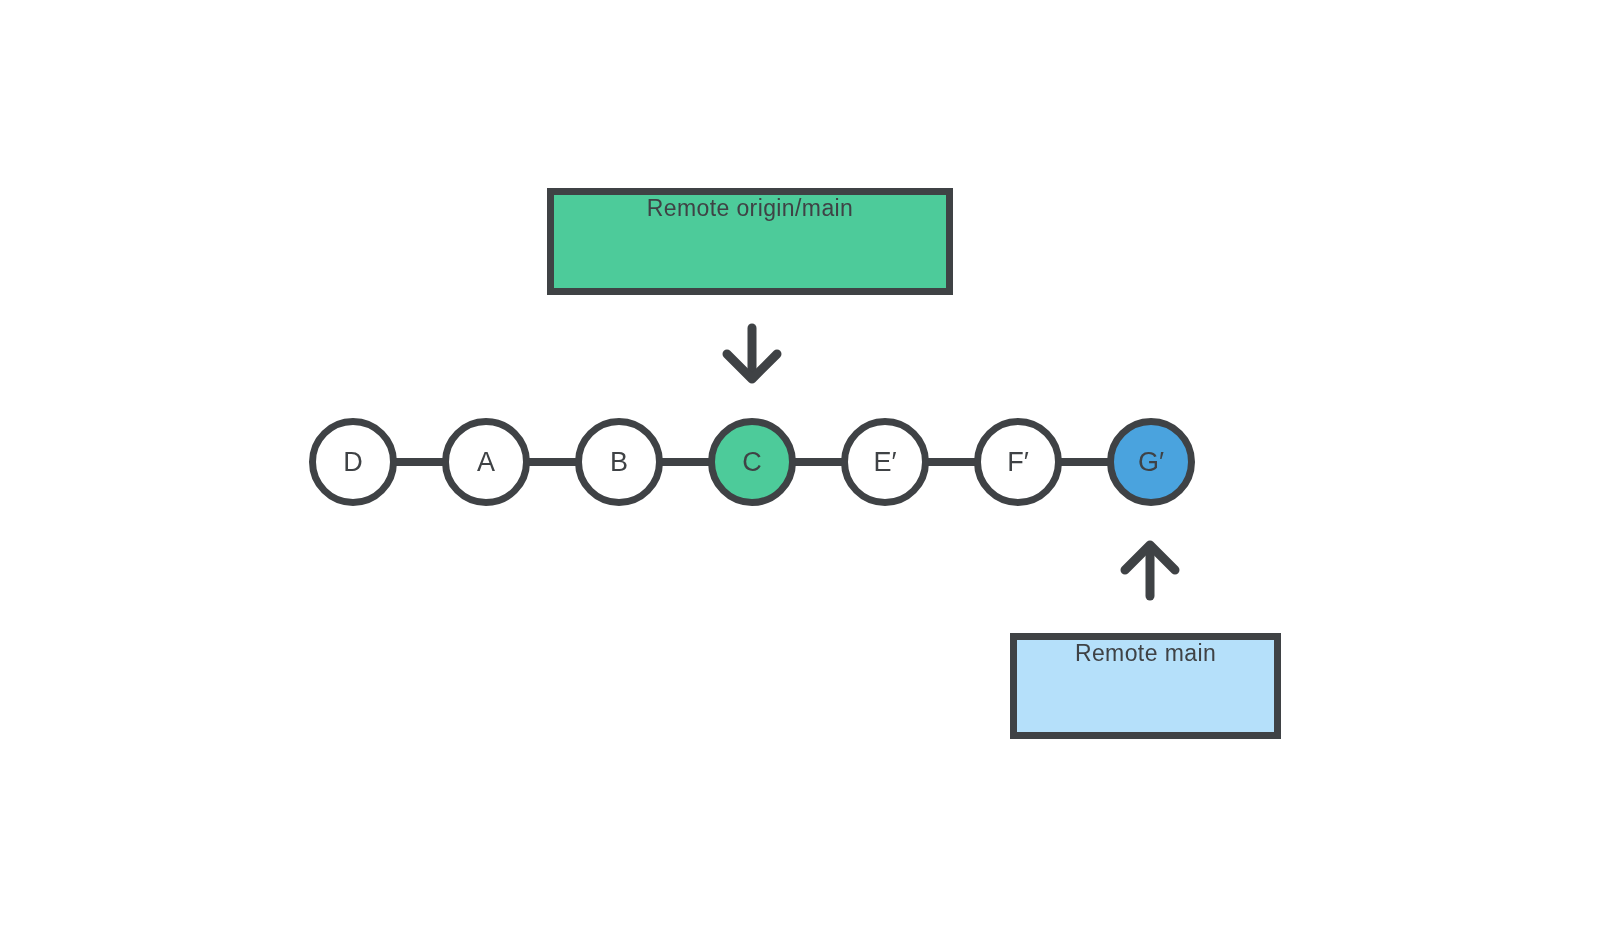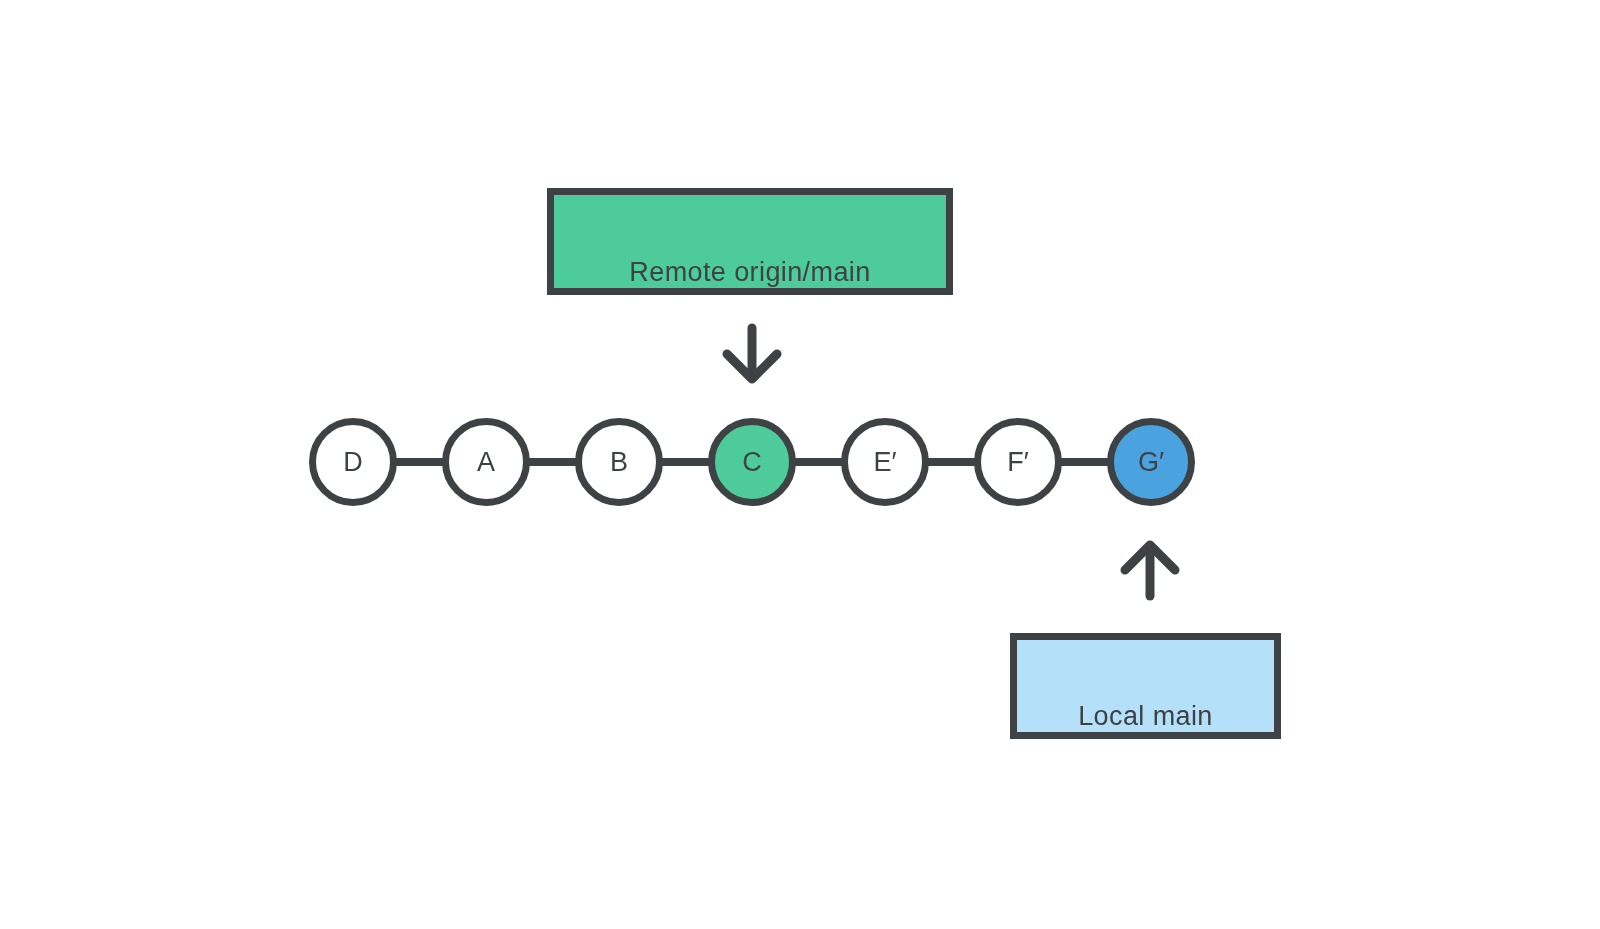--- a/index.html
+++ b/index.html
@@ -21,23 +21,23 @@
     position: relative;
     width: 1600px;
     height: 929px;
     background: var(--bg);
     overflow: hidden;
   }
   .label-box {
     position: absolute;
     border: 7px solid var(--stroke);
     display: flex;
-    align-items: flex-end;
+    align-items: flex-start;
     justify-content: center;
-    font-size: 27px;
+    font-size: 23px;
     letter-spacing: 0.4px;
     color: var(--text);
   }
   .remote-box {
     left: 547px; top: 188px;
     width: 406px; height: 107px;
     background: var(--green);
   }
   .local-box {
     left: 1010px; top: 633px;
@@ -117,16 +117,16 @@
   <div class="node fill-blue" style="left:1107px">
     <span>G′</span>
   </div>
 
   <svg class="arrow up-arrow" viewBox="0 0 68 68" aria-hidden="true">
     <path d="M34 60 V19"></path>
     <path d="M9 34 L34 9 L59 34"></path>
   </svg>
 
   <div class="label-box local-box">
-    <span>Local main</span>
+    <span>Remote main</span>
   </div>
 
 </div>
 
 </body></html>

